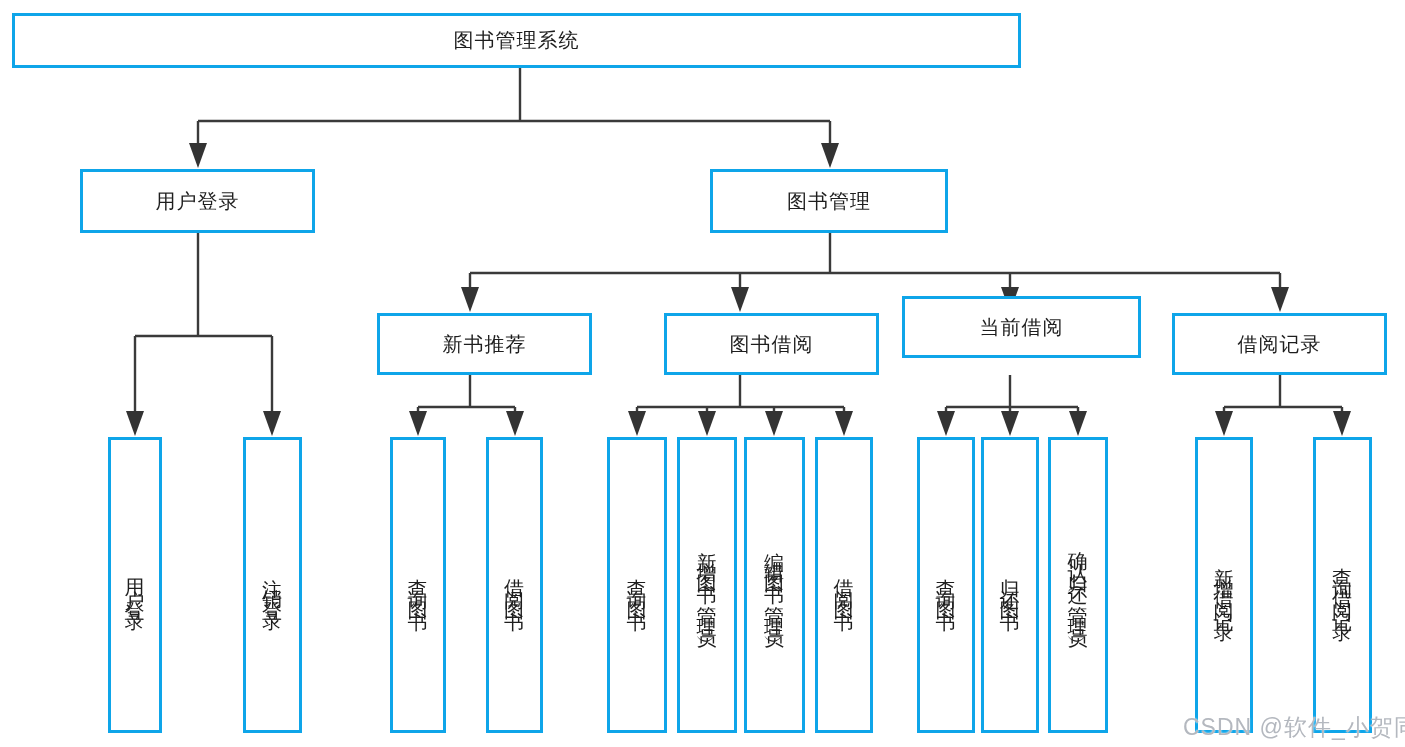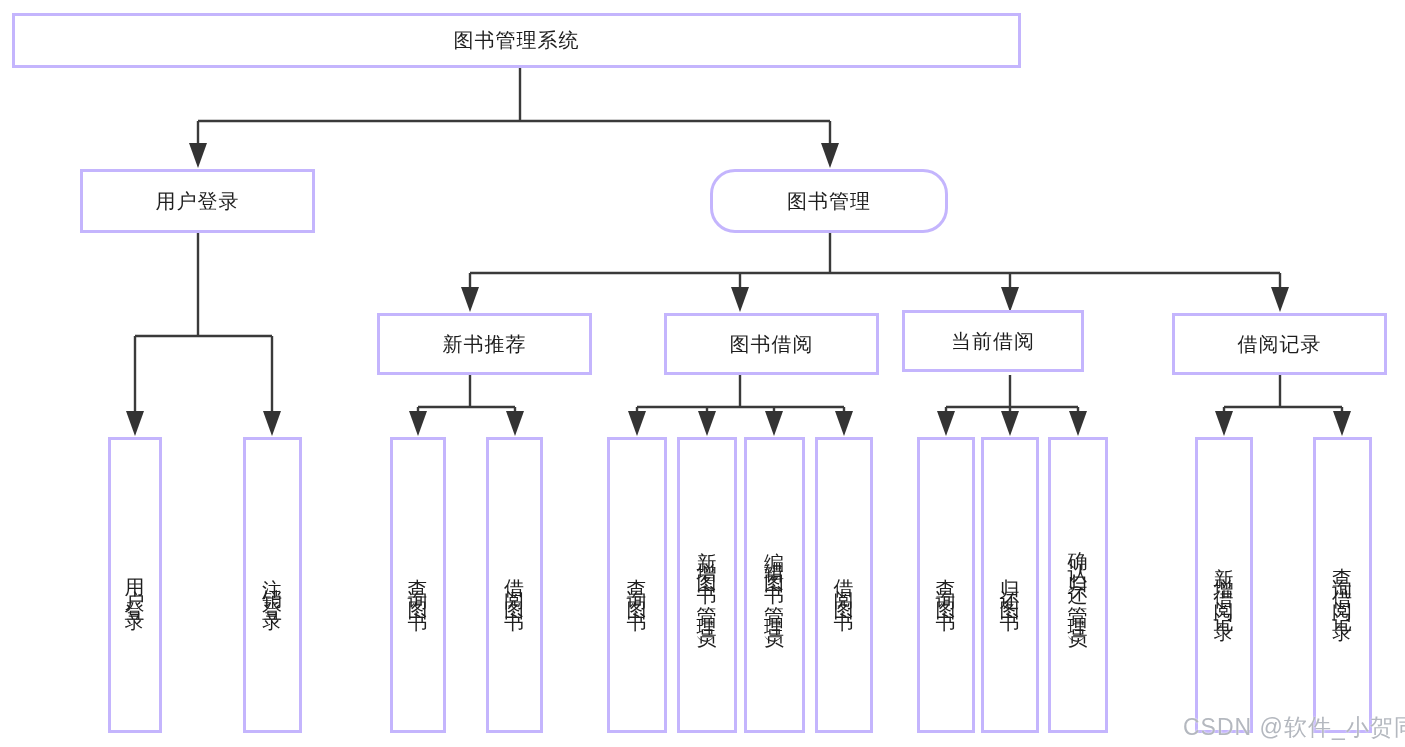--- a/index.html
+++ b/index.html
@@ -14,21 +14,21 @@
   #wires {
     position: absolute;
     left: 0; top: 0;
     width: 1405px; height: 747px;
     z-index: 1;
   }
   .node {
     position: absolute;
     box-sizing: border-box;
     background: #ffffff;
-    border: 3px solid #c4b5fd;
+    border: 3px solid #0ea5e9;
     display: flex;
     align-items: center;
     justify-content: center;
     z-index: 2;
     color: #1e1e1e;
   }
   .hbox { font-size: 20px; letter-spacing: 1px; }
   .vbox span {
     writing-mode: vertical-rl;
     text-orientation: mixed;
@@ -94,31 +94,31 @@
     </g>
   </svg>
 
   <div class="node hbox" style="left:12px; top:13px; width:1009px; height:55px;">
     <span>图书管理系统</span>
   </div>
 
   <div class="node hbox" style="left:80px; top:169px; width:235px; height:64px;">
     <span>用户登录</span>
   </div>
-  <div class="node hbox" style="left:710px; top:169px; width:238px; height:64px;border-radius:25px;">
+  <div class="node hbox" style="left:710px; top:169px; width:238px; height:64px;">
     <span>图书管理</span>
   </div>
 
   <div class="node hbox" style="left:362px; top:313px; width:215px; height:62px;margin-left:15px;">
     <span>新书推荐</span>
   </div>
   <div class="node hbox" style="left:632px; top:313px; width:215px; height:62px;margin-left:32px;">
     <span>图书借阅</span>
   </div>
-  <div class="node hbox" style="left:902px; top:310px; width:182px; height:62px;">
+  <div class="node hbox" style="left:902px; top:296px; width:239px; height:62px;">
     <span>当前借阅</span>
   </div>
   <div class="node hbox" style="left:1172px; top:313px; width:215px; height:62px;">
     <span>借阅记录</span>
   </div>
 
   <div class="node vbox" style="left:108px; top:437px; width:54px; height:296px;">
     <span>用户登录</span>
   </div>
   <div class="node vbox" style="left:243px; top:437px; width:59px; height:296px;">

